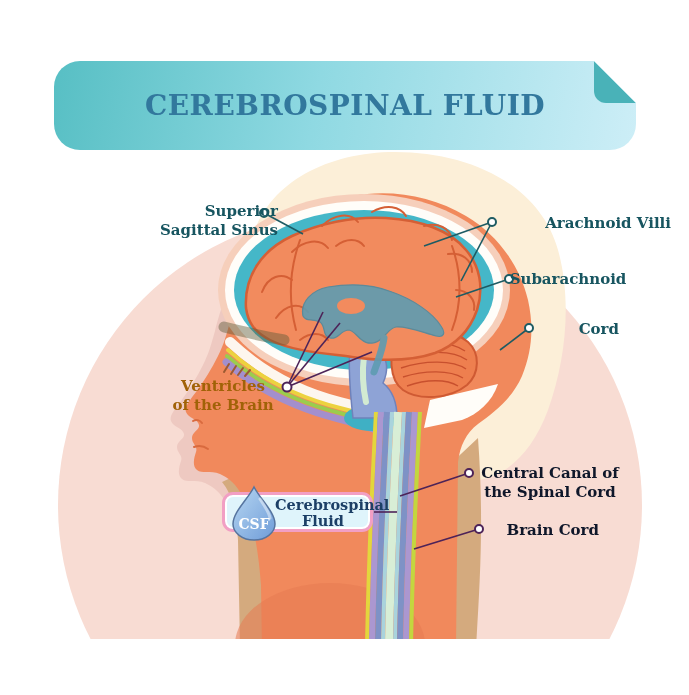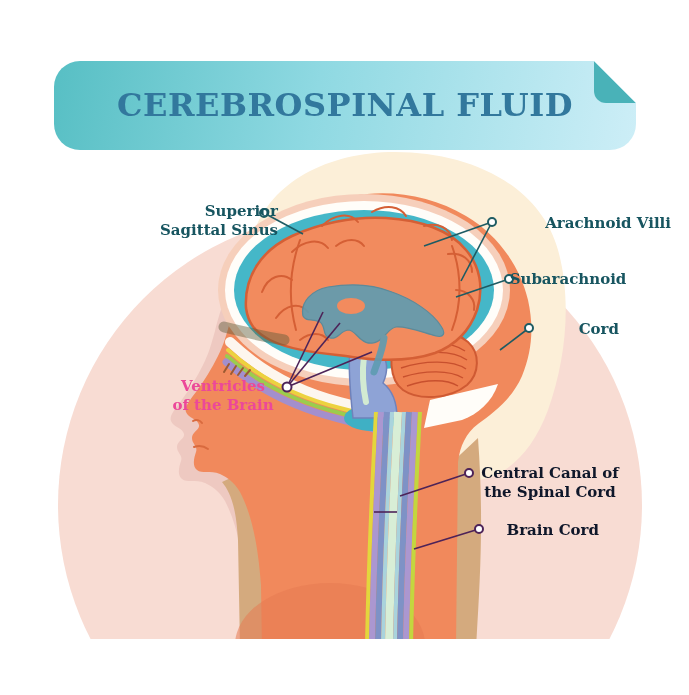--- a/index.html
+++ b/index.html
@@ -17,29 +17,29 @@
     clip-path:polygon(0 0,540px 0,582px 42px,582px 100%,0 100%);
   }
   .banner .fold{
     position:absolute;right:0;top:0;width:42px;height:42px;
     background:#49b2b8;
     clip-path:polygon(0 0,100% 100%,0 100%);
     border-bottom-left-radius:12px;
   }
   .banner h1{
     margin:0;width:100%;line-height:89px;text-align:center;
-    font-size:32px;font-weight:bold;letter-spacing:.5px;color:#32789d;
+    font-size:28px;font-weight:bold;letter-spacing:.5px;color:#32789d;
   }
   
   .lbl{
     position:absolute;z-index:4;
     font-weight:bold;font-size:15px;line-height:1.25;text-align:center;
     color:#175560;
   }
-  .lbl.plum{color:#ec4899;}
+  .lbl.plum{color:#a16207;}
   .lbl.navy{color:#0f172a;}
   .lbl.left{text-align:right;}
   
   .csf-box{
     position:absolute;left:222px;top:492px;width:151px;height:40px;z-index:4;
     background:#dff4fb;border:3px solid #f29fc4;border-radius:11px;
     box-shadow:inset 0 0 0 2px #ffffff;box-sizing:border-box;
   }
   .csf-box .txt{
     position:absolute;left:50px;top:2px;width:96px;text-align:center;
@@ -234,14 +234,31 @@
 
   <div class="lbl navy" style="left:470px;top:464px;width:160px;">
     <div>Central Canal of</div>
     <div>the Spinal Cord</div>
   </div>
 
   <div class="lbl navy left" style="left:489px;top:521px;width:110px;">
     <div>Brain Cord</div>
   </div>
 
+  <div class="csf-box">
+    <div class="txt">
+      <div>Cerebrospinal</div>
+      <div>Fluid</div>
+    </div>
+    <svg class="csf-drop" viewBox="0 0 50 56">
+      <defs>
+        <linearGradient id="dropGrad" x1="0" y1="0" x2="1" y2="1">
+          <stop offset="0" stop-color="#b7d7f2"></stop>
+          <stop offset="1" stop-color="#6f9cd8"></stop>
+        </linearGradient>
+      </defs>
+      <path d="M25 2 C31 14 46 27 46 39 A21 16 0 1 1 4 39 C4 27 19 14 25 2 Z" fill="url(#dropGrad)" stroke="#56749f" stroke-width="1.5"></path>
+      <path d="M31 14 C35 20 40 27 41 33" stroke="#ffffff" stroke-width="3" fill="none" opacity=".45" stroke-linecap="round"></path>
+      <text x="25" y="44" text-anchor="middle" font-family="DejaVu Serif, serif" font-size="14" font-weight="bold" fill="#ffffff">CSF</text>
+    </svg>
+  </div>
 
 </div>
 
 </body></html>

